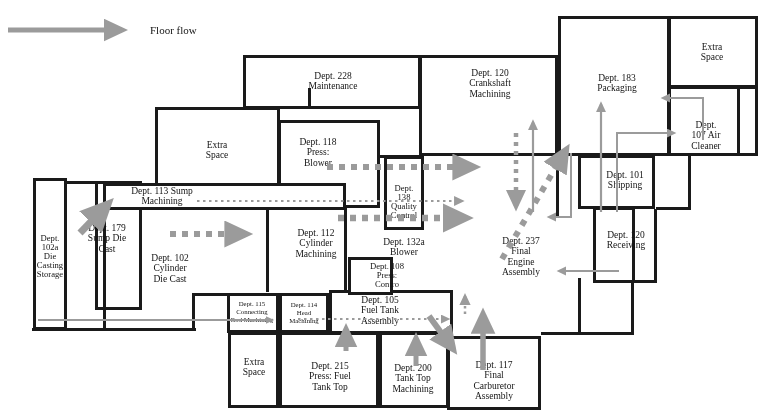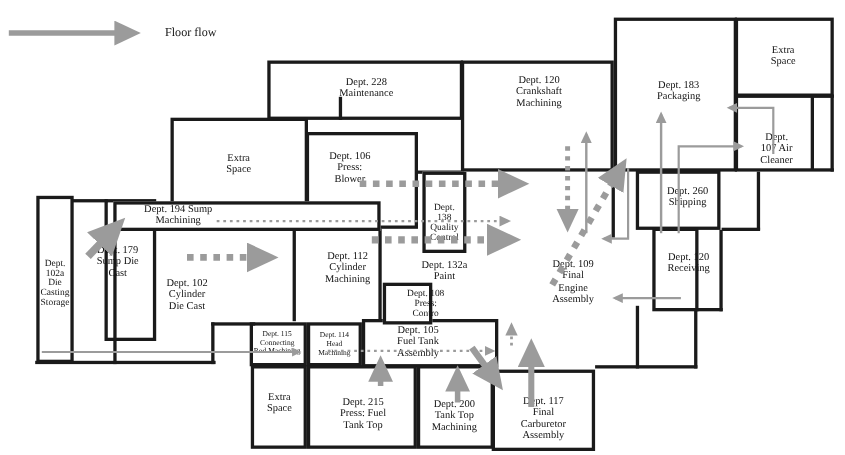--- a/index.html
+++ b/index.html
@@ -71,59 +71,59 @@
 
   <div class="lbl legend" style="left:150px;top:30px">Floor flow</div>
   <div class="lbl s" style="left:50px;top:257px">Dept.
 102a
 Die
 Casting
 Storage</div>
   <div class="lbl" style="left:107px;top:239px">Dept. 179
 Sump Die
 Cast</div>
-  <div class="lbl" style="left:162px;top:196px">Dept. 194 Sump
+  <div class="lbl" style="left:162px;top:196px">Dept. 113 Sump
 Machining</div>
   <div class="lbl" style="left:170px;top:269px">Dept. 102
 Cylinder
 Die Cast</div>
   <div class="lbl" style="left:316px;top:244px">Dept. 112
 Cylinder
 Machining</div>
   <div class="lbl" style="left:217px;top:150px">Extra
 Space</div>
-  <div class="lbl" style="left:318px;top:153px">Dept. 106
+  <div class="lbl" style="left:318px;top:153px">Dept. 118
 Press:
 Blower</div>
   <div class="lbl" style="left:333px;top:81px">Dept. 228
 Maintenance</div>
   <div class="lbl" style="left:490px;top:84px">Dept. 120
 Crankshaft
 Machining</div>
   <div class="lbl s" style="left:404px;top:202px">Dept.
 138
 Quality
 Control</div>
   <div class="lbl" style="left:404px;top:247px">Dept. 132a
-Paint</div>
+Blower</div>
   <div class="lbl s" style="left:387px;top:276px">Dept. 108
 Press:
 Contro</div>
-  <div class="lbl" style="left:521px;top:257px">Dept. 109
+  <div class="lbl" style="left:521px;top:257px">Dept. 237
 Final
 Engine
 Assembly</div>
   <div class="lbl" style="left:617px;top:83px">Dept. 183
 Packaging</div>
   <div class="lbl" style="left:712px;top:52px">Extra
 Space</div>
   <div class="lbl" style="left:706px;top:136px">Dept.
 107 Air
 Cleaner</div>
-  <div class="lbl" style="left:625px;top:180px">Dept. 260
+  <div class="lbl" style="left:625px;top:180px">Dept. 101
 Shipping</div>
   <div class="lbl" style="left:626px;top:240px">Dept. 120
 Receiving</div>
   <div class="lbl xs" style="left:252px;top:312px">Dept. 115
 Connecting
 Rod Machining</div>
   <div class="lbl xs" style="left:304px;top:313px">Dept. 114
 Head
 Machining</div>
   <div class="lbl" style="left:380px;top:311px">Dept. 105

